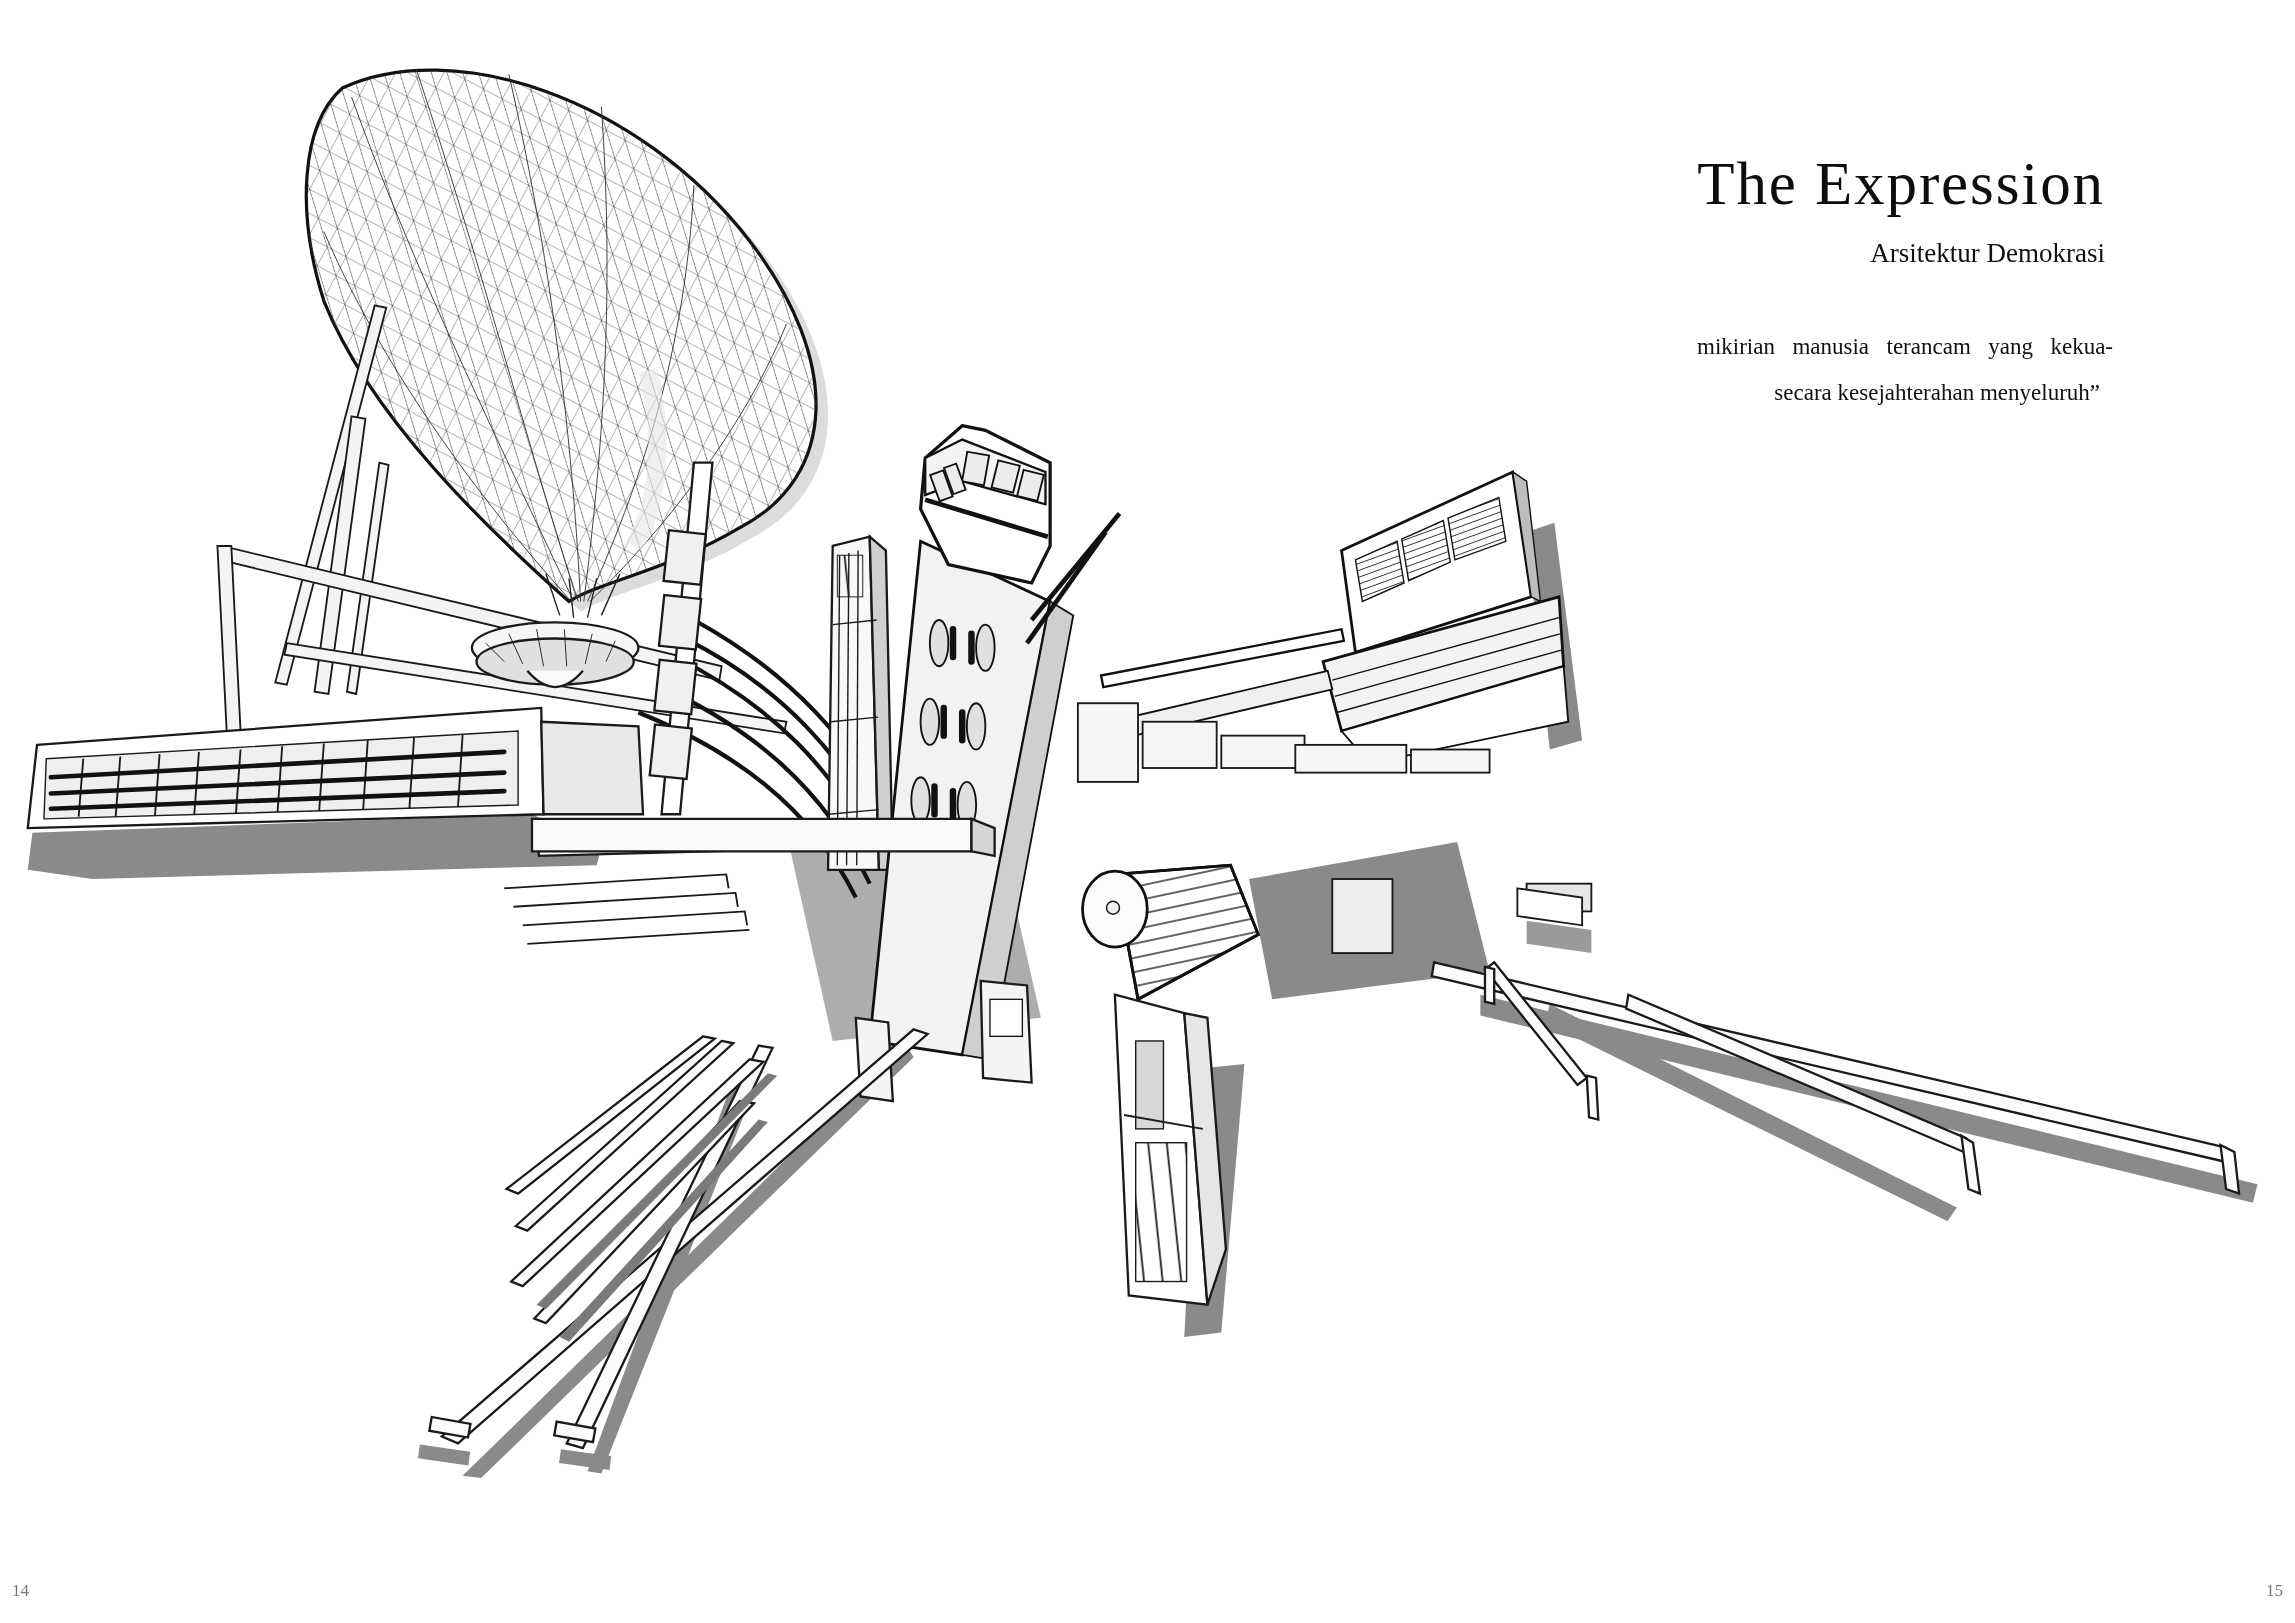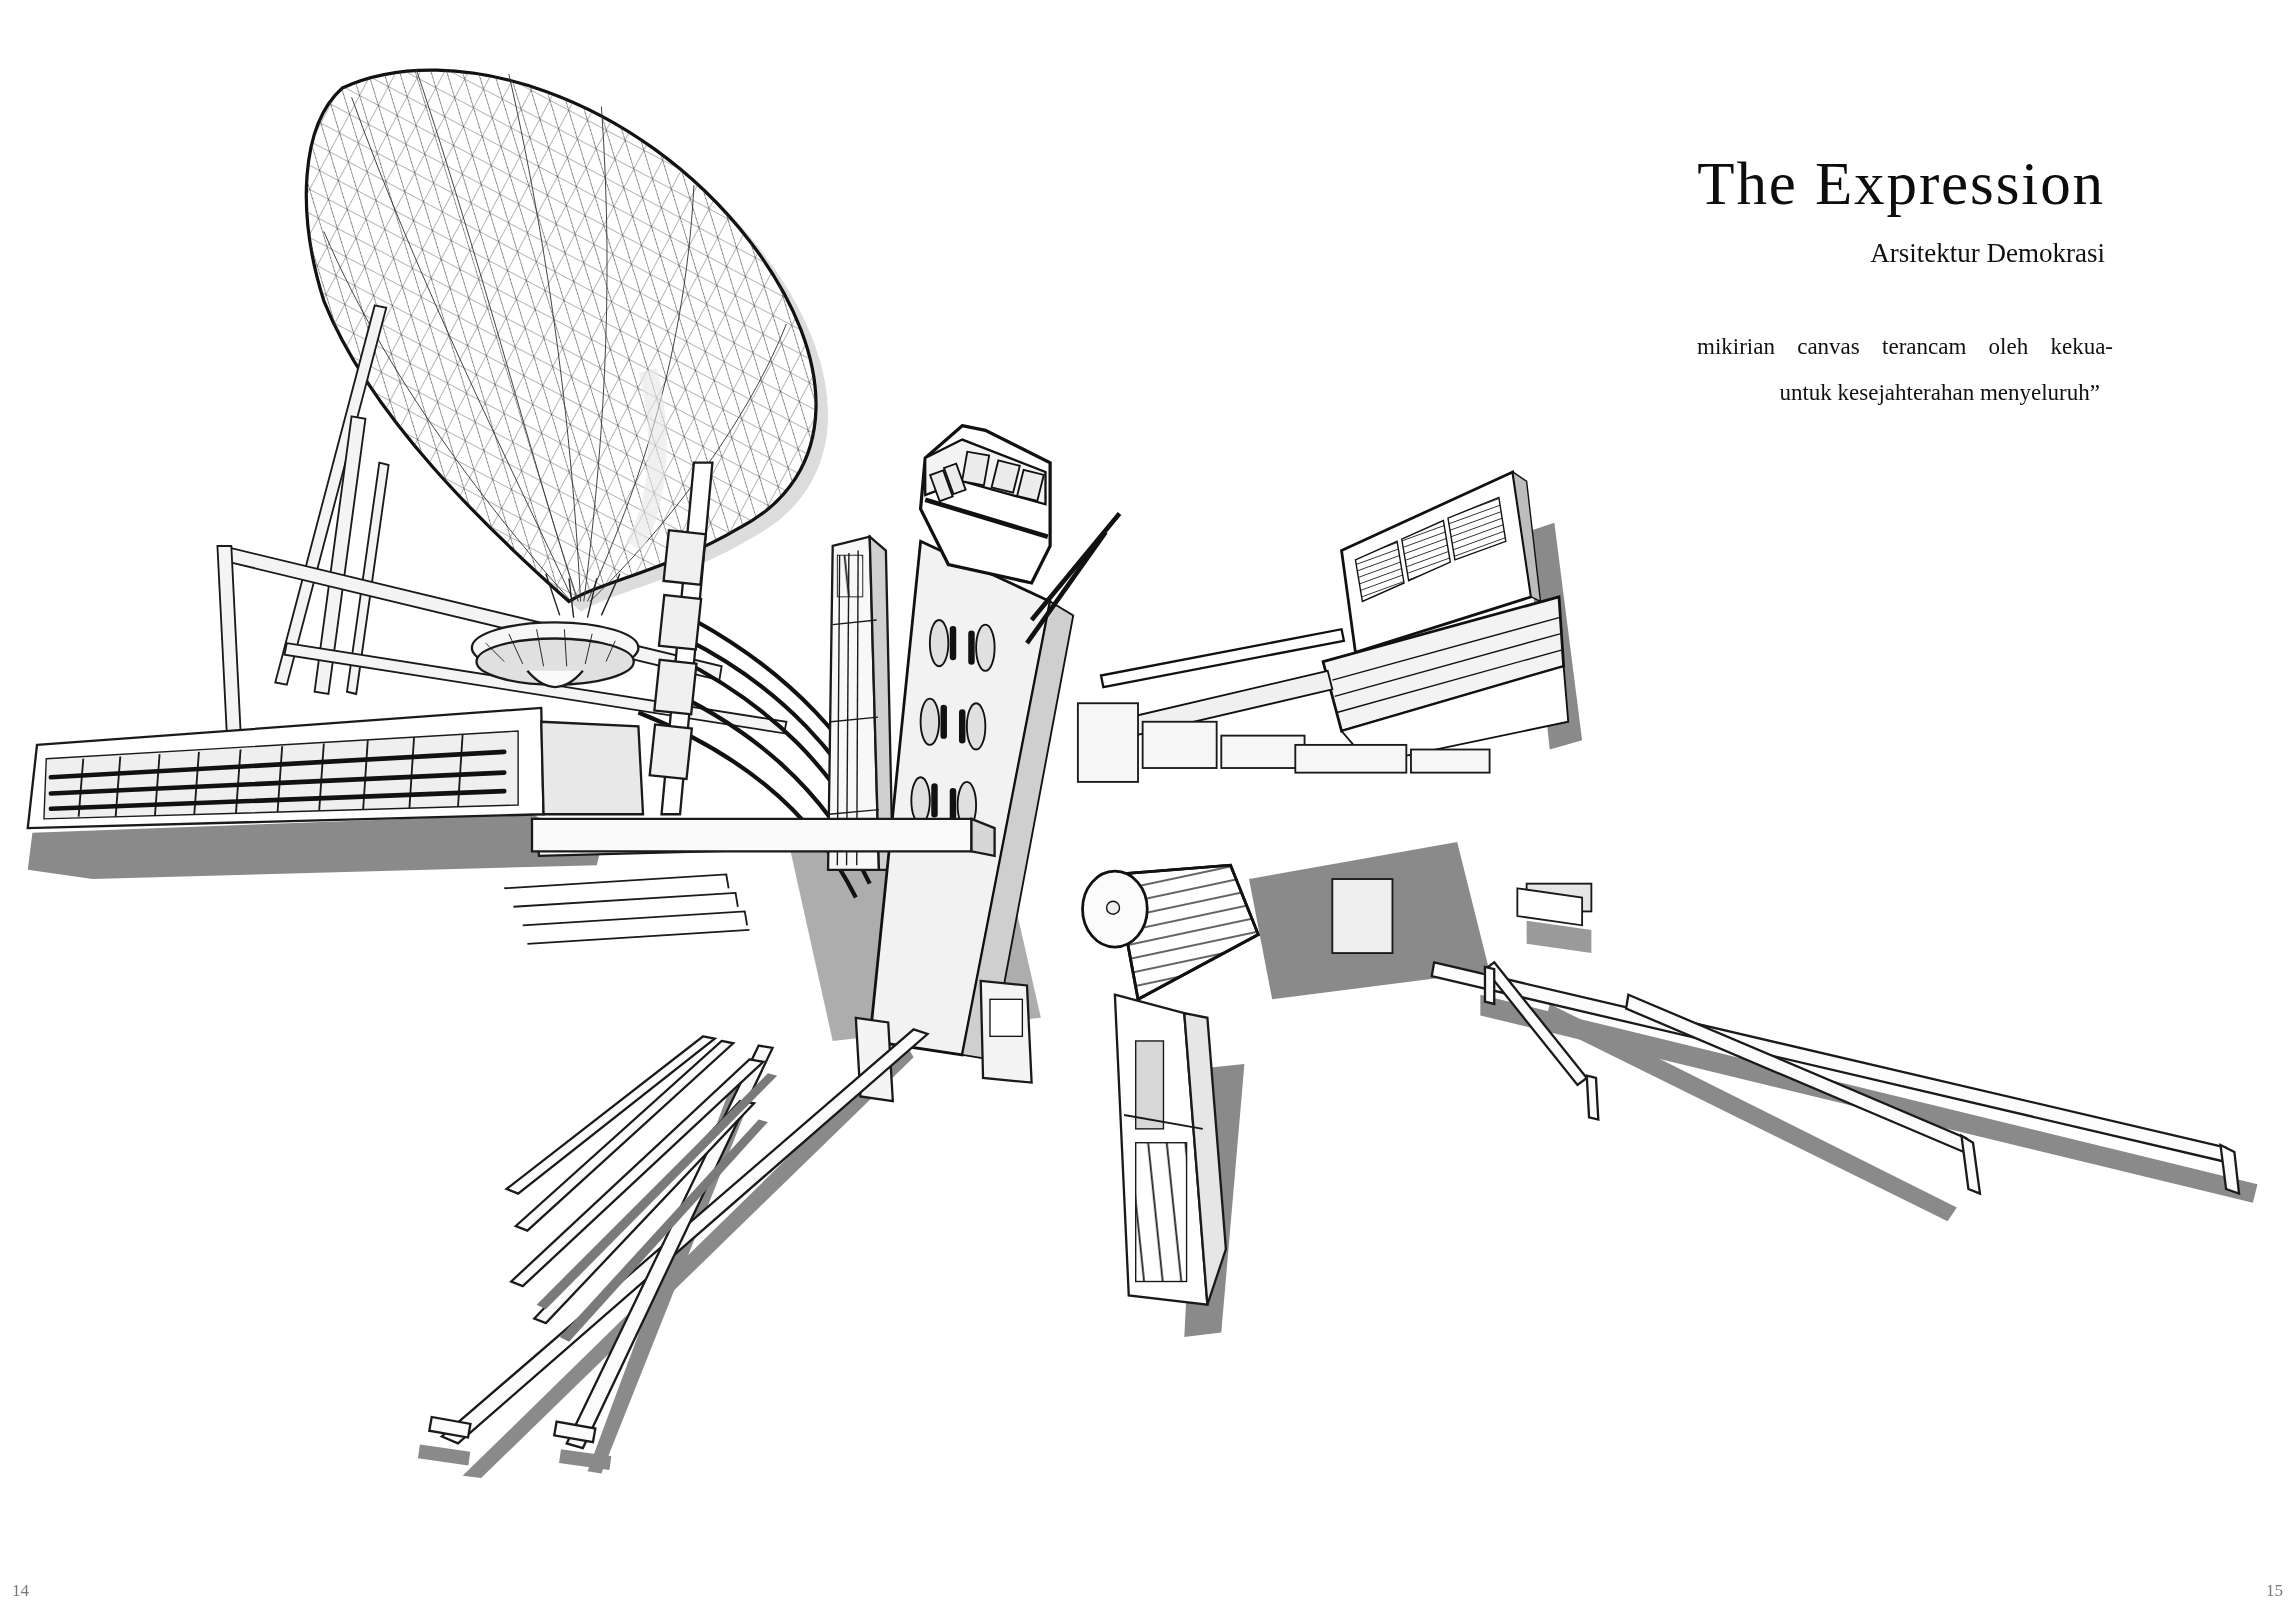--- a/index.html
+++ b/index.html
@@ -360,21 +360,21 @@
       <polygon points="3300,1990 3440,2010 3440,2060 3300,2040" fill="#9a9a9a" stroke="none"></polygon>
     </g>
   </svg>
 
   <div class="title-block">
     <h1 class="title">The Expression</h1>
     <div class="subtitle">Arsitektur Demokrasi</div>
   </div>
 
   <div class="quote">
-    <span class="quote-line">mikirian canvas terancam oleh kekua-</span>
-    <span class="quote-line last">untuk kesejahterahan menyeluruh”</span>
+    <span class="quote-line">mikirian manusia terancam yang kekua-</span>
+    <span class="quote-line last">secara kesejahterahan menyeluruh”</span>
   </div>
 
   <div class="page-number page-left">14</div>
   <div class="page-number page-right">15</div>
 
 </div>
 
 
 </body></html>

